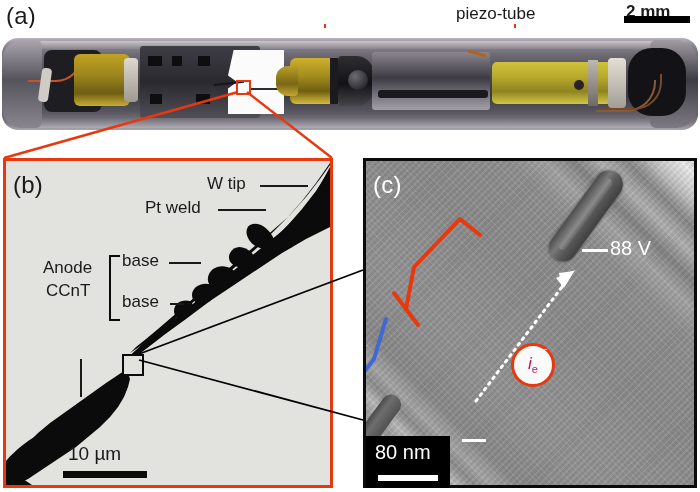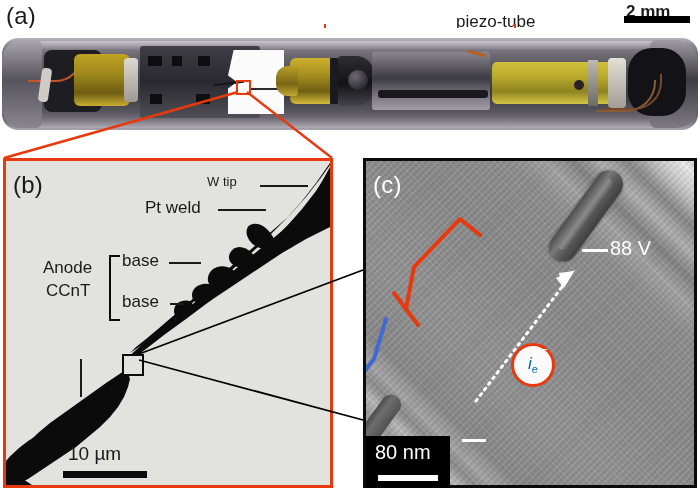--- a/index.html
+++ b/index.html
@@ -42,21 +42,21 @@
               background:#000;}
   .scale-c{position:absolute;left:378px;top:475px;width:60px;height:6px;background:#fff;}
 </style>
 </head>
 <body>
 
 <div id="fig">
 
   <div class="panel-tag" style="left:6px;top:2px;">(a)</div>
 
-  <div class="lbl" style="left:456px;top:12px;font-size:17px;">piezo-tube</div>
+  <div class="lbl" style="left:456px;top:4px;font-size:17px;">piezo-tube</div>
   <div class="lbl" style="left:626px;top:2px;font-size:17px;font-weight:bold;">2 mm</div>
   <div class="scale-a"></div>
 
   <div class="redline" style="left:324px;top:24px;width:2px;height:44px;"></div>
   <div class="redline" style="left:514px;top:24px;width:2px;height:44px;"></div>
 
   <div id="panel-a">
     <div id="photo">
 
       <div class="body-shell" style="left:2px;top:10px;width:696px;height:92px;
@@ -186,21 +186,21 @@
         <path fill="#0b0b0b" d="M0,300 C10,288 24,278 38,270 C26,282 14,294 6,306
           C2,312 0,318 0,324 Z"></path>
         <path fill="#0b0b0b" d="M0,310 L0,324 L26,324 C18,318 8,314 0,310 Z"></path>
       </svg>
 
       <div class="abs" style="left:116px;top:193px;width:18px;height:18px;
                   border:2px solid #0b0b0b;background:#e2e2de;"></div>
 
       <div class="panel-tag" style="left:7px;top:10px;">(b)</div>
 
-      <div class="lbl" style="left:201px;top:13px;font-size:13px;">W tip</div>
+      <div class="lbl" style="left:201px;top:13px;font-size:17px;">W tip</div>
       <div class="rule" style="left:254px;top:24px;width:48px;height:2px;"></div>
 
       <div class="lbl" style="left:139px;top:37px;font-size:17px;">Pt weld</div>
       <div class="rule" style="left:212px;top:48px;width:48px;height:2px;"></div>
 
       <div class="lbl" style="left:37px;top:97px;font-size:17px;">Anode</div>
       <div class="lbl" style="left:40px;top:120px;font-size:17px;">CCnT</div>
 
       <div class="abs" style="left:103px;top:94px;width:9px;height:62px;
                   border:2px solid #0b0b0b;border-right:none;"></div>
@@ -261,21 +261,21 @@
       <polyline points="28,132 40,148 52,164" fill="none" stroke="#e8380d" stroke-width="4" stroke-linecap="round"></polyline>
     </svg>
 
     <svg style="position:absolute;left:0;top:0;width:328px;height:324px;pointer-events:none;" viewBox="0 0 328 324">
       <polyline points="20,158 8,198 -28,244 -8,258" fill="none" stroke="#4169d6" stroke-width="4" stroke-linecap="round" stroke-linejoin="round"></polyline>
     </svg>
 
     <div class="abs" style="left:145px;top:182px;width:38px;height:38px;border-radius:50%;
                 background:#fafafa;border:3px solid #e8380d;
                 display:flex;align-items:center;justify-content:center;">
-      <span style="font-size:17px;font-style:italic;color:#0369a1;line-height:1;">
+      <span style="font-size:17px;font-style:italic;color:#be185d;line-height:1;">
         <span>i</span><sub style="font-style:normal;font-size:11px;">e</sub>
       </span>
     </div>
 
     <svg style="position:absolute;left:0;top:0;width:328px;height:324px;pointer-events:none;" viewBox="0 0 328 324">
       <line x1="110" y1="240" x2="202" y2="118" stroke="#ffffff" stroke-width="3" stroke-dasharray="2 5" stroke-linecap="round"></line>
       <polygon points="208,110 196,128 193,112 " fill="#ffffff"></polygon>
       <polygon points="209,109 190,117 198,127" fill="#ffffff"></polygon>
     </svg>
     <div class="wlbl" style="left:167px;top:182px;font-size:15px;">

